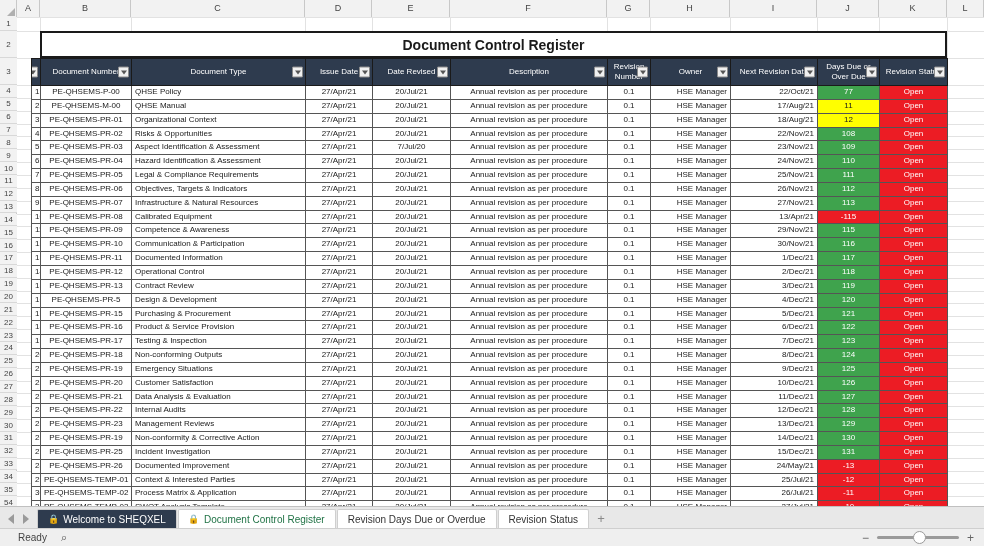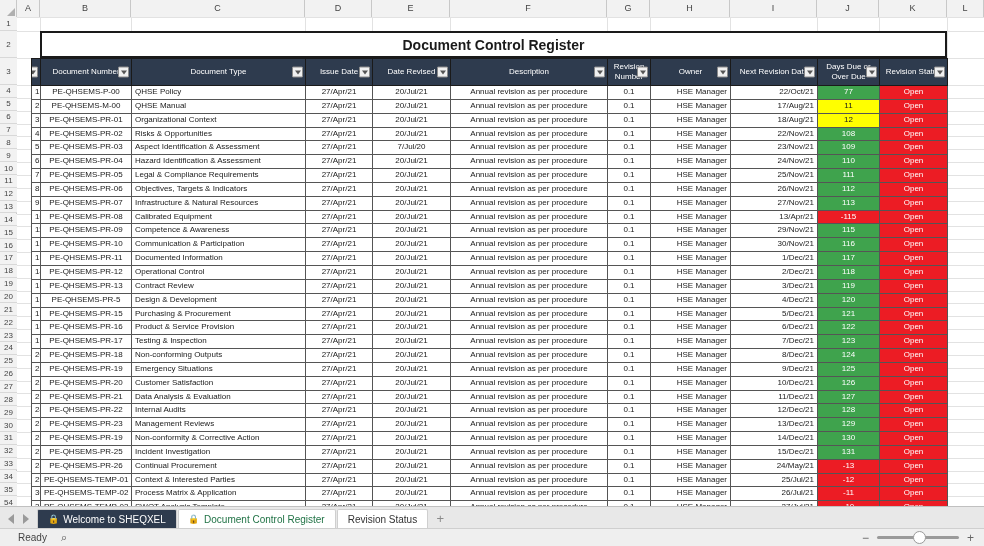--- a/index.html
+++ b/index.html
@@ -678,21 +678,21 @@
             <td class="c-desc" style="width: 157px; height: 12.85px; line-height: 12.85px;">Annual revision as per procedure</td>
             <td class="c-rev" style="width: 43px; height: 12.85px; line-height: 12.85px;">0.1</td>
             <td class="c-owner" style="width: 80px; height: 12.85px; line-height: 12.85px;">HSE Manager</td>
             <td class="c-next" style="width: 87px; height: 12.85px; line-height: 12.85px;">15/Dec/21</td>
             <td class="c-days bg-green" style="width: 62px; height: 12.85px; line-height: 12.85px;">131</td>
             <td class="c-stat bg-red" style="width: 68px; height: 12.85px; line-height: 12.85px;">Open</td>
           </tr>
           <tr>
             <td class="c-num" style="width: 9px; height: 12.85px; line-height: 12.85px;">28</td>
             <td class="c-doc" style="width: 91px; height: 12.85px; line-height: 12.85px;">PE-QHSEMS-PR-26</td>
-            <td class="c-type" style="width: 174px; height: 12.85px; line-height: 12.85px;">Continual Procurement</td>
+            <td class="c-type" style="width: 174px; height: 12.85px; line-height: 12.85px;">Documented Improvement</td>
             <td class="c-date" style="width: 67px; height: 12.85px; line-height: 12.85px;">27/Apr/21</td>
             <td class="c-date" style="width: 78px; height: 12.85px; line-height: 12.85px;">20/Jul/21</td>
             <td class="c-desc" style="width: 157px; height: 12.85px; line-height: 12.85px;">Annual revision as per procedure</td>
             <td class="c-rev" style="width: 43px; height: 12.85px; line-height: 12.85px;">0.1</td>
             <td class="c-owner" style="width: 80px; height: 12.85px; line-height: 12.85px;">HSE Manager</td>
             <td class="c-next" style="width: 87px; height: 12.85px; line-height: 12.85px;">24/May/21</td>
             <td class="c-days bg-red" style="width: 62px; height: 12.85px; line-height: 12.85px;">-13</td>
             <td class="c-stat bg-red" style="width: 68px; height: 12.85px; line-height: 12.85px;">Open</td>
           </tr>
           <tr>
@@ -746,20 +746,23 @@
     <div id="tabs" style="display:flex;align-items:flex-end;">
         <div class="tab protected-dark">
           <span class="lock-icon">🔒</span>
           <span>Welcome to SHEQXEL</span>
         </div>
         <div class="tab active-sheet">
           <span class="lock-icon">🔒</span>
           <span>Document Control Register</span>
         </div>
         <div class="tab">
+          <span>Revision Days Due or Overdue</span>
+        </div>
+        <div class="tab">
           <span>Revision Status</span>
         </div>
       </div>
     <div class="add-tab">+</div>
   </div>
 
   <div class="statusbar">
     <span class="status-text">Ready</span>
     <span class="status-icon">⌕</span>
     <div class="zoom-area">

